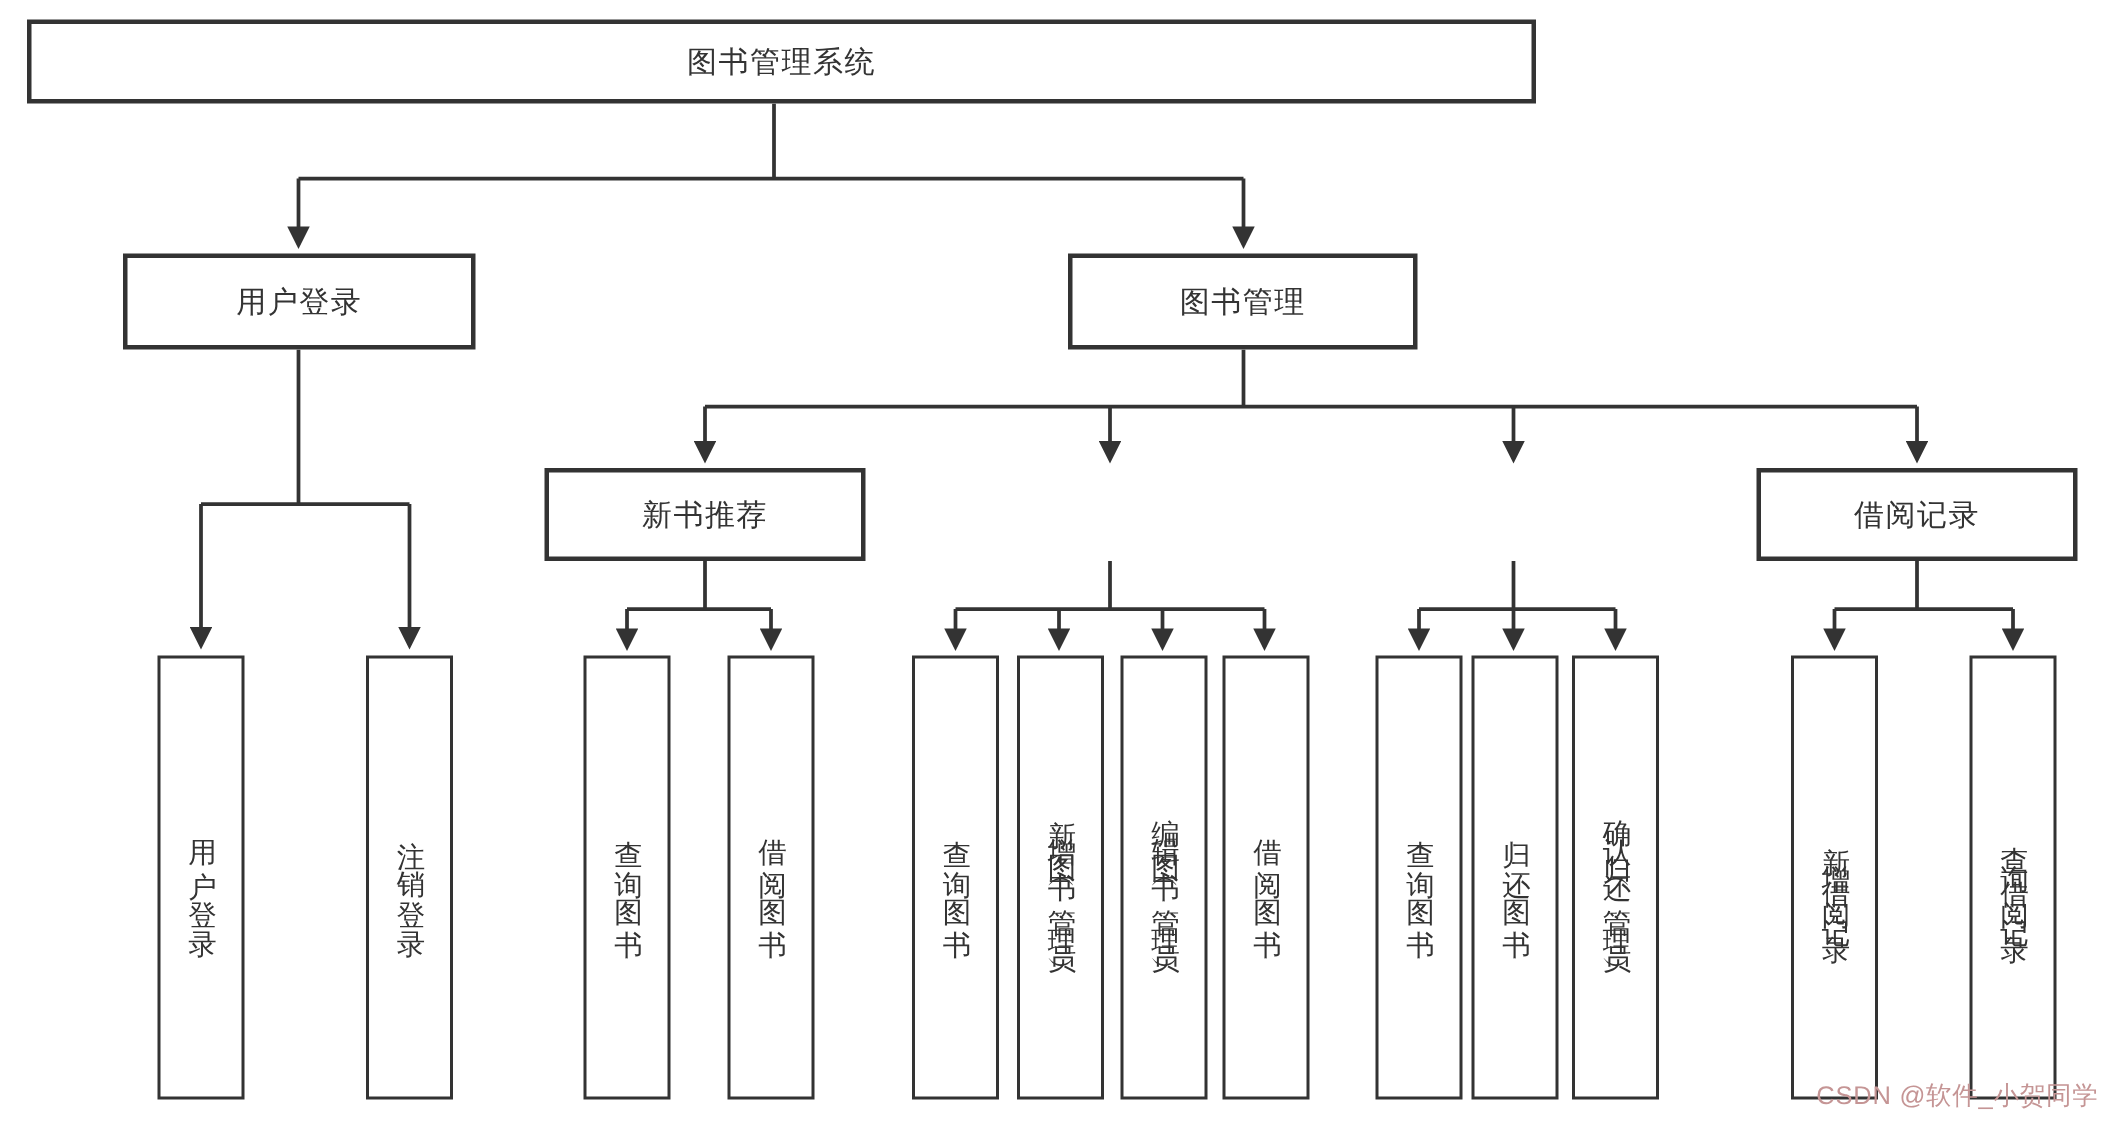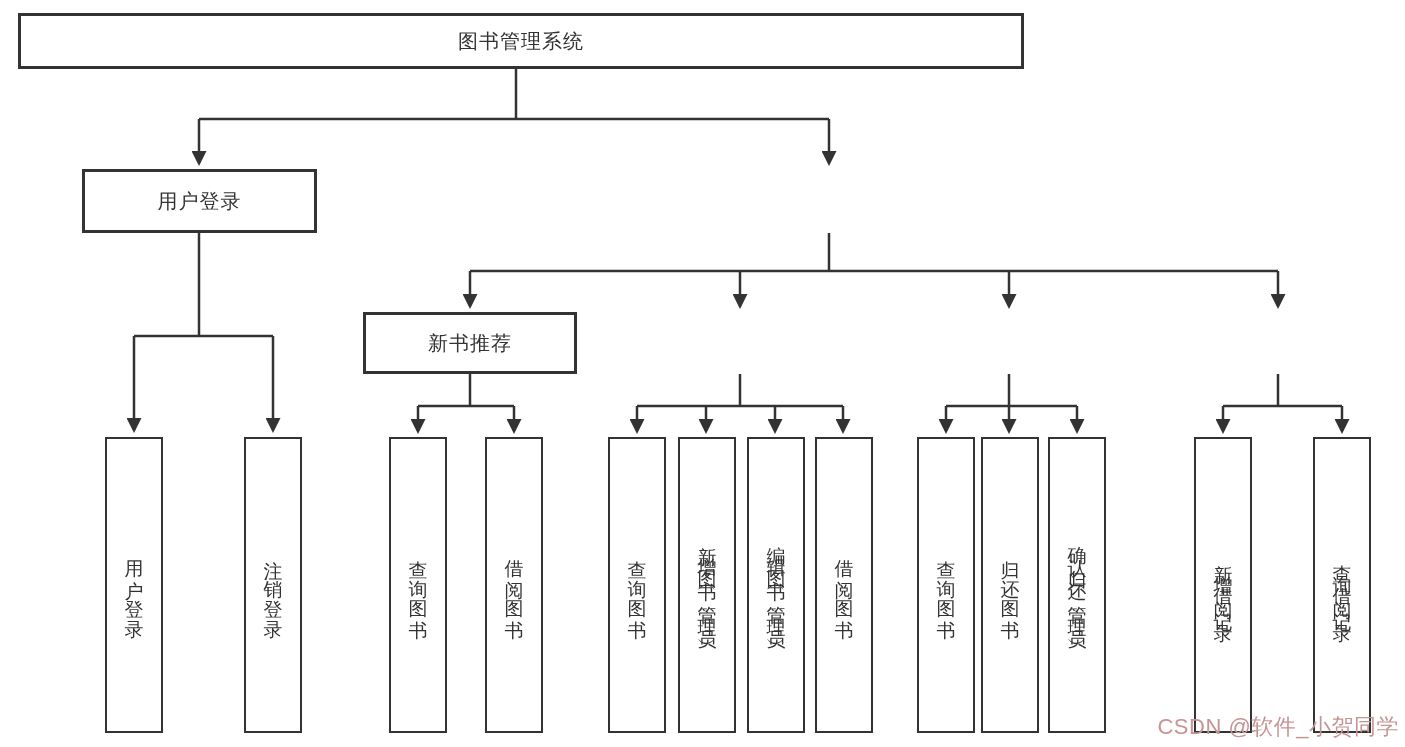--- a/index.html
+++ b/index.html
@@ -67,21 +67,21 @@
   #l-cb-query        { left: 917px;  }
   #l-cb-return       { left: 981px;  }
   #l-cb-confirm      { left: 1048px; }
   #l-br-add-record   { left: 1194px; }
   #l-br-query-record { left: 1313px; }
 
   .watermark {
     position: absolute;
     right: 6px;
     bottom: 5px;
-    font-size: 22px;
+    font-size: 17px;
     color: #c59595;
     letter-spacing: 0.5px;
   }
 </style>
 </head>
 <body>
 
 <div class="canvas">
 
   <svg class="wires" viewBox="0 0 1405 747" xmlns="http://www.w3.org/2000/svg">
@@ -130,22 +130,24 @@
       <path d="M1278 374 V 406"></path>
       <path d="M1223 406 H 1342"></path>
       <path d="M1223 406 V 431" marker-end="url(#arrow)"></path>
       <path d="M1342 406 V 431" marker-end="url(#arrow)"></path>
     </g>
   </svg>
 
   <div class="node" id="n-root">图书管理系统</div>
 
   <div class="node" id="n-userlogin">用户登录</div>
+  <div class="node" id="n-bookmgmt">图书管理</div>
 
   <div class="node" id="n-newbook">新书推荐</div>
+  <div class="node" id="n-borrowrecord">借阅记录</div>
 
   <div class="node leaf sp-wide" id="l-user-login">用户登录</div>
   <div class="node leaf sp-wide" id="l-logout">注销登录</div>
 
   <div class="node leaf sp-wide" id="l-nb-query">查询图书</div>
   <div class="node leaf sp-wide" id="l-nb-borrow">借阅图书</div>
 
   <div class="node leaf sp-wide" id="l-bb-query">查询图书</div>
   <div class="node leaf sp-tight" id="l-bb-add">新增图书（管理员）</div>
   <div class="node leaf sp-tight" id="l-bb-edit">编辑图书（管理员）</div>

